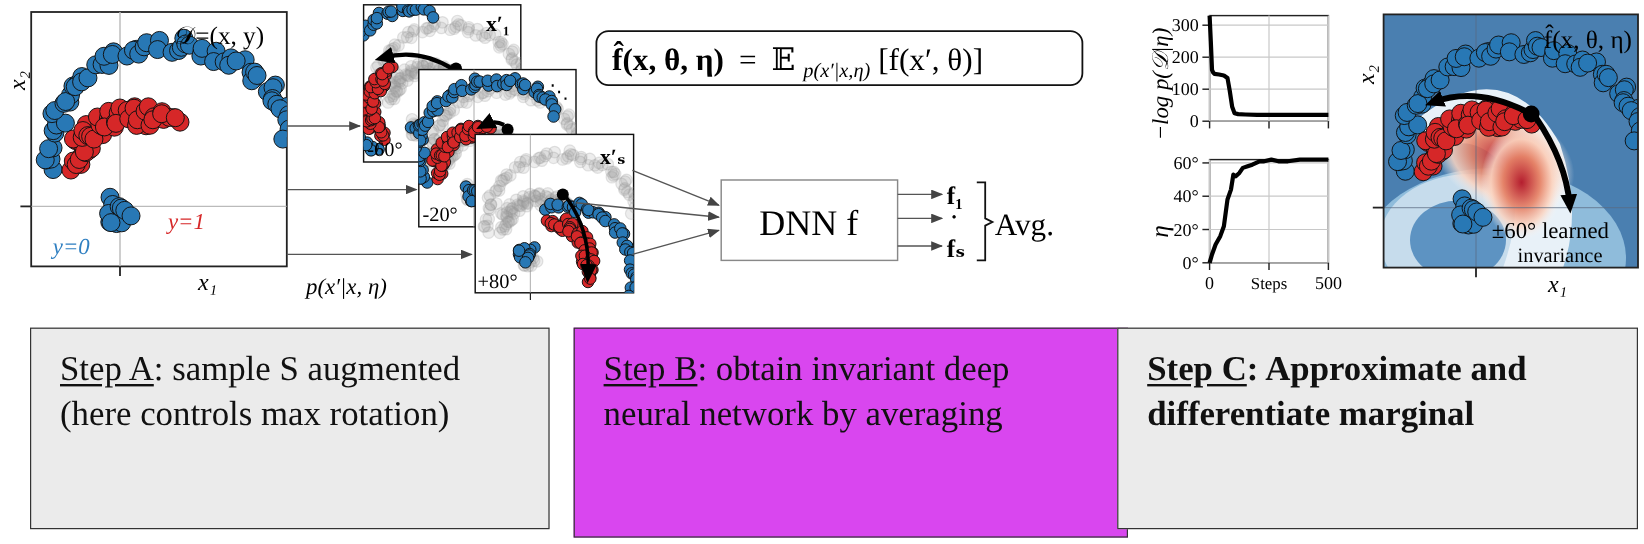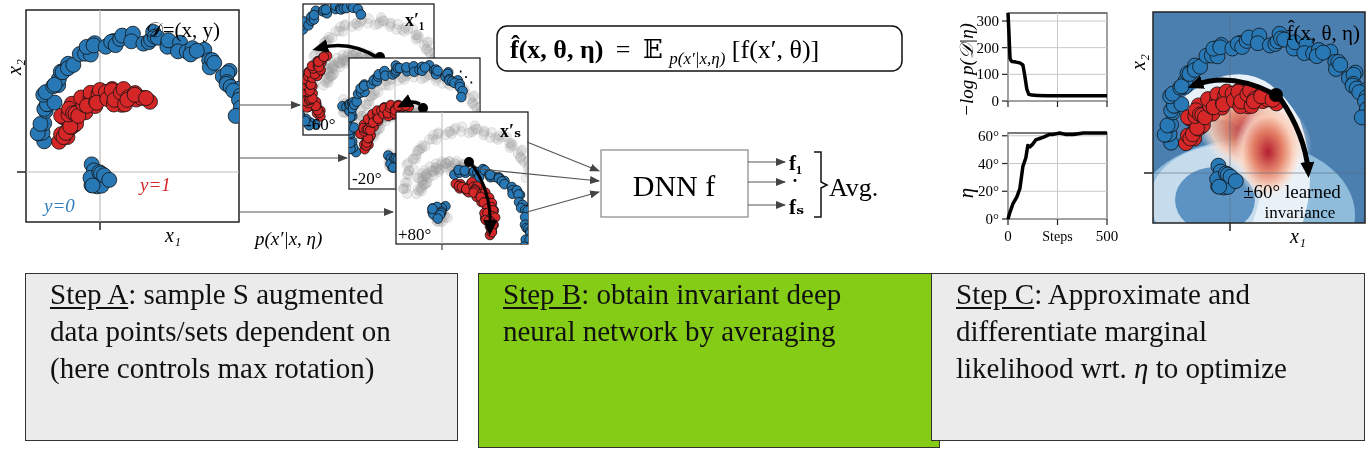--- a/index.html
+++ b/index.html
@@ -1,21 +1,21 @@
 <!DOCTYPE html>
 <html><head>
 <meta charset="utf-8">
 <style>
   html, body { margin:0; padding:0; background:#ffffff; }
   body { width:1370px; height:453px; position:relative; overflow:hidden;
          font-family:"Liberation Serif","DejaVu Serif",serif; color:#111; }
   .abs { position:absolute; }
   svg text { font-family:"Liberation Serif","DejaVu Serif",serif; }
   .step-box { position:absolute; background:#ebebeb; border:1.5px solid #333;
-              font-size:29px; line-height:37px; padding:2px 20px 0 24px; box-sizing:border-box; }
+              font-size:29px; line-height:37px; padding:16px 20px 0 24px; box-sizing:border-box; }
   .step-box .ul { text-decoration:underline; text-underline-offset:3px; }
   .step-box .m { font-style:italic; }
   .step-box .b { font-weight:bold; font-style:normal; }
 </style>
 </head>
 <body>
 
 <svg class="abs" style="left:0;top:0" width="1370" height="453">
   <defs>
     <marker id="arrowhead" markerWidth="10" markerHeight="8" refX="9" refY="4" orient="auto" markerUnits="userSpaceOnUse">
@@ -1362,26 +1362,24 @@
   </g>
   <text x="1360" y="40" font-size="21" text-anchor="end">f̂(x, θ, η)</text>
   <text x="1292" y="198" font-size="19" text-anchor="middle" font-family="DejaVu Sans, sans-serif">±60° learned</text>
   <text x="1300" y="218" font-size="17" text-anchor="middle" font-family="DejaVu Sans, sans-serif">invariance</text>
   <text x="1290" y="243" font-size="20" font-style="italic">x₁</text>
   <text x="1145" y="70" font-size="20" font-style="italic" transform="rotate(-90 1145 70)">x₂</text>
 </svg>
 
 <div class="step-box" style="left:25px;top:273px;width:433px;height:168px;">
   <div><span class="ul">Step A</span><span>: sample S augmented</span></div>
-  <div>data points/sets dependent on</div>
   <div>(here controls max rotation)</div>
 </div>
 
-<div class="step-box" style="left:478px;top:273px;width:462px;height:175px;background:#84cc16;">
+<div class="step-box" style="left:478px;top:273px;width:462px;height:175px;background:#d946ef;">
   <div><span class="ul">Step B</span><span>: obtain invariant deep</span></div>
   <div>neural network by averaging</div>
 </div>
 
-<div class="step-box" style="left:931px;top:273px;width:434px;height:168px;">
+<div class="step-box" style="left:931px;top:273px;width:434px;height:168px;font-weight:bold;">
   <div><span class="ul">Step C</span><span>: Approximate and</span></div>
   <div>differentiate marginal</div>
-  <div><span>likelihood wrt. </span><span class="m">η</span><span> to optimize</span></div>
 </div>
 
 </body></html>

